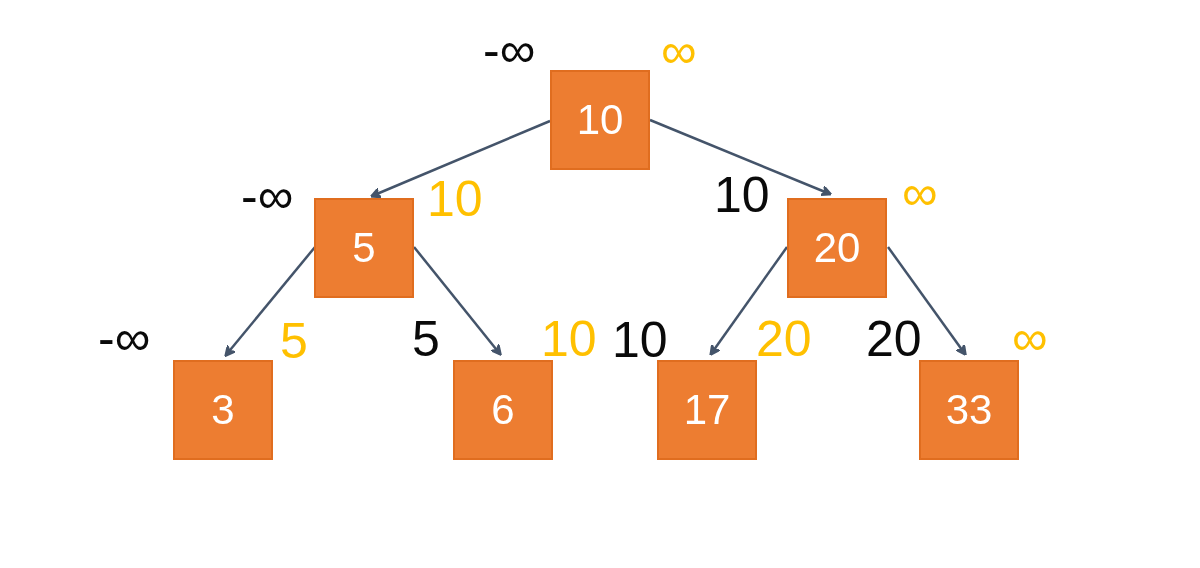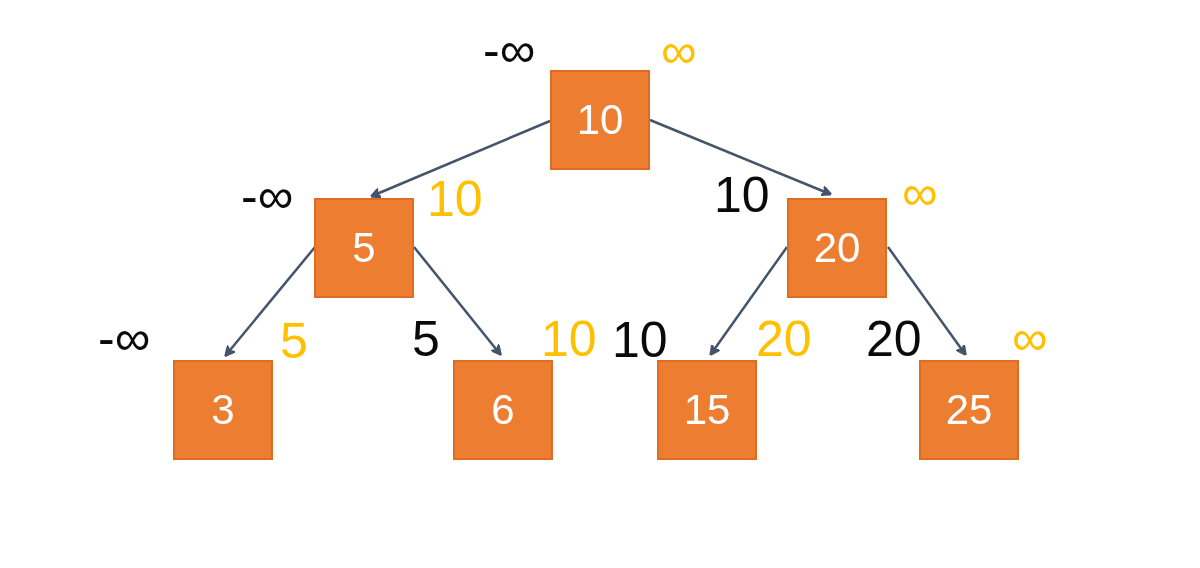--- a/index.html
+++ b/index.html
@@ -103,24 +103,24 @@
   <div class="bound min" style="left:98px;  top:313px">-∞</div>
   <div class="bound max" style="left:280px; top:316px">5</div>
 
   <div class="node" style="left:453px; top:360px">
     <span class="node-value">6</span>
   </div>
   <div class="bound min" style="left:412px; top:314px">5</div>
   <div class="bound max" style="left:541px; top:314px">10</div>
 
   <div class="node" style="left:657px; top:360px">
-    <span class="node-value">15</span>
+    <span class="node-value">17</span>
   </div>
   <div class="bound min" style="left:612px; top:315px">10</div>
   <div class="bound max" style="left:756px; top:314px">20</div>
 
   <div class="node" style="left:919px; top:360px">
-    <span class="node-value">25</span>
+    <span class="node-value">33</span>
   </div>
   <div class="bound min" style="left:866px; top:314px">20</div>
   <div class="bound max" style="left:1012px; top:313px">∞</div>
 
 </div>
 
 </body></html>

